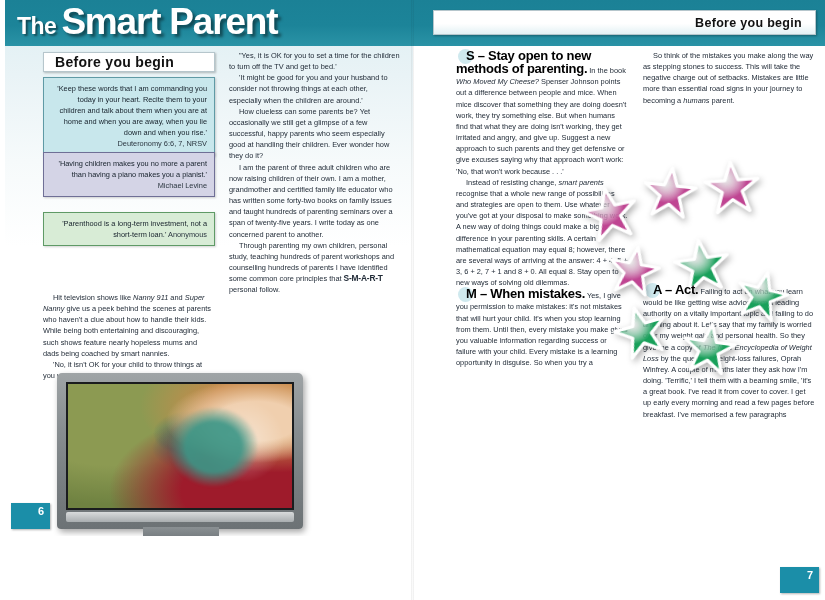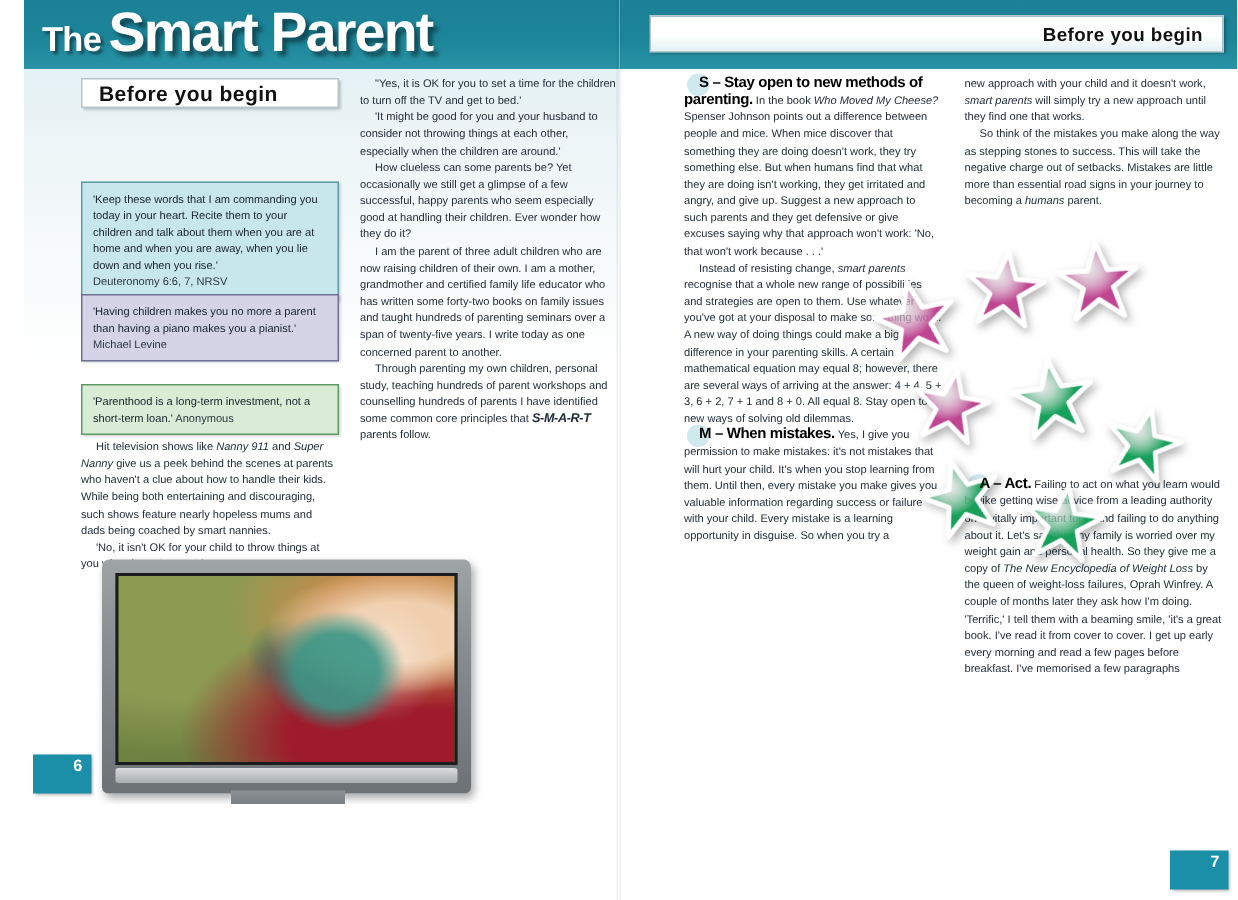--- a/index.html
+++ b/index.html
@@ -10,21 +10,21 @@
     overflow: hidden;
   }
   #page {
     position: relative;
     width: 825px; height: 600px;
     background: #ffffff;
   }
 
   
   #left-page {
-    position: absolute; left: 16px; top: 0;
+    position: absolute; left: 5px; top: 0;
     width: 412px; height: 536px;
     background: linear-gradient(to bottom, #ddeef2 0%, #e9f3f6 14%, #f6fafb 30%, #ffffff 46%, #ffffff 100%);
     overflow: hidden;
   }
   #left-teal-band {
     position: absolute; left: 0; top: 0;
     width: 412px; height: 46px;
     background: linear-gradient(to bottom, #1b8196 0%, #1c8499 55%, #2a93a6 100%);
   }
   #title-block {
@@ -56,24 +56,23 @@
     left: 38px; top: 52px; width: 172px; height: 20px;
     padding-left: 11px; font-size: 14px; letter-spacing: .3px;
   }
 
   
   .quote-box {
     position: absolute;
     left: 38px; width: 172px;
     border-width: 1px; border-style: solid;
     font-size: 7.4px; line-height: 11.1px;
-    text-align: left; color: #15202a;
+    text-align: right; color: #15202a;
     padding: 5px 7px 5px 7px;
     box-shadow: 1px 1px 2px rgba(0,0,0,.18);
-    margin-top: 44px;
   }
   #quote-1 { top: 77px; background: #c8e7ec; border-color: #5f9aa5; }
   #quote-2 { top: 152px; background: #d4d4e6; border-color: #6f6f96; }
   #quote-3 { top: 212px; background: #d8ecd6; border-color: #5f9a66; }
   .quote-attrib { color: #2b3640; }
 
   
   .col {
     position: absolute;
     font-size: 7.4px;
@@ -82,21 +81,21 @@
     text-align: left;
   }
   .col p { margin: 0; text-indent: 10px; }
   .col p.noindent { text-indent: 0; }
   .col p em, .col em { font-style: italic; }
 
   #col1 { left: 38px; top: 256px; width: 172px; margin-top: 36px; }
   #col2 { left: 224px; top: 50px; width: 172px; }
 
   .smart-word {
-    font-weight: bold; font-style: italic; font-size: 8.4px;
+    font-weight: bold; font-size: 8.4px;
     letter-spacing: -0.2px;
   }
 
   
   #tv {
     position: absolute; left: 52px; top: 373px;
     width: 246px; height: 178px;
   }
   #tv-body {
     position: absolute; left: 0; top: 0; width: 246px; height: 156px;
@@ -176,21 +175,21 @@
 
   
   .principle { position: relative; text-indent: 0; margin-top: 9px; }
   .principle .halo {
     position: absolute; left: 2px; top: -1px;
     width: 15px; height: 15px; border-radius: 50%;
     background: #cfe9ee; z-index: 0;
   }
   .principle .lead {
     position: relative; z-index: 1;
-    font-weight: bold; font-size: 10px; color: #000000;
+    font-weight: bold; font-size: 13px; color: #000000;
     letter-spacing: -0.25px;
   }
 
   
   .star {
     position: absolute;
     width: 54px; height: 54px;
     filter: drop-shadow(2px 3px 3px rgba(0,0,0,.3));
   }
   .star svg { display: block; width: 100%; height: 100%; }
@@ -247,21 +246,21 @@
     <div class="col" id="col1">
       <p><span>Hit television shows like </span><em>Nanny 911</em><span> and </span><em>Super Nanny</em><span> give us a peek behind the scenes at parents who haven't a clue about how to handle their kids. While being both entertaining and discouraging, such shows feature nearly hopeless mums and dads being coached by smart nannies.</span></p>
       <p>'No, it isn't OK for your child to throw things at you when he gets upset.'</p>
     </div>
 
     <div class="col" id="col2">
       <p>"Yes, it is OK for you to set a time for the children to turn off the TV and get to bed.'</p>
       <p>'It might be good for you and your husband to consider not throwing things at each other, especially when the children are around.'</p>
       <p>How clueless can some parents be? Yet occasionally we still get a glimpse of a few successful, happy parents who seem especially good at handling their children. Ever wonder how they do it?</p>
       <p>I am the parent of three adult children who are now raising children of their own. I am a mother, grandmother and certified family life educator who has written some forty-two books on family issues and taught hundreds of parenting seminars over a span of twenty-five years. I write today as one concerned parent to another.</p>
-      <p><span>Through parenting my own children, personal study, teaching hundreds of parent workshops and counselling hundreds of parents I have identified some common core principles that </span><span class="smart-word">S-M-A-R-T</span><span> parents follow.</span></p>
+      <p><span>Through parenting my own children, personal study, teaching hundreds of parent workshops and counselling hundreds of parents I have identified some common core principles that </span><span class="smart-word">S-M-A-R-T</span><span> personal follow.</span></p>
     </div>
 
     <div id="tv">
       <div id="tv-body">
         <div id="tv-screen">
           <div id="tv-photo">
             <div id="tv-hand"></div>
           </div>
         </div>
         <div id="tv-speaker"></div>
@@ -291,21 +290,20 @@
 
     <p><span>Instead of resisting change, </span><em>smart parents</em><span> recognise that a whole new range of possibilities and strategies are open to them. Use whatever you've got at your disposal to make something work. A new way of doing things could make a big difference in your parenting skills. A certain mathematical equation may equal 8; however, there are several ways of arriving at the answer: 4 + 4, 5 + 3, 6 + 2, 7 + 1 and 8 + 0. All equal 8. Stay open to new ways of solving old dilemmas.</span></p>
 
     <p class="principle">
       <span class="halo"></span>
       <span class="lead">M – When mistakes.</span><span> Yes, I give you permission to make mistakes: it's not mistakes that will hurt your child. It's when you stop learning from them. Until then, every mistake you make gives you valuable information regarding success or failure with your child. Every mistake is a learning opportunity in disguise. So when you try a</span>
     </p>
   </div>
 
   <div class="col" id="col4">
-    <p class="noindent"><span>new approach with your child and it doesn't work, </span><em>smart parents</em><span> will simply try a new approach until they find one that works.</span></p>
     <p><span>So think of the mistakes you make along the way as stepping stones to success. This will take the negative charge out of setbacks. Mistakes are little more than essential road signs in your journey to becoming a </span><em>humans</em><span> parent.</span></p>
 
     <div style="height:178px"></div>
 
     <p class="principle">
       <span class="halo"></span>
       <span class="lead">A – Act.</span><span> Failing to act on what you learn would be like getting wise advice from a leading authority on a vitally important topic and failing to do anything about it. Let's say that my family is worried over my weight gain and personal health. So they give me a copy of </span><em>The New Encyclopedia of Weight Loss</em><span> by the queen of weight-loss failures, Oprah Winfrey. A couple of months later they ask how I'm doing. 'Terrific,' I tell them with a beaming smile, 'it's a great book. I've read it from cover to cover. I get up early every morning and read a few pages before breakfast. I've memorised a few paragraphs</span>
     </p>
   </div>
 

